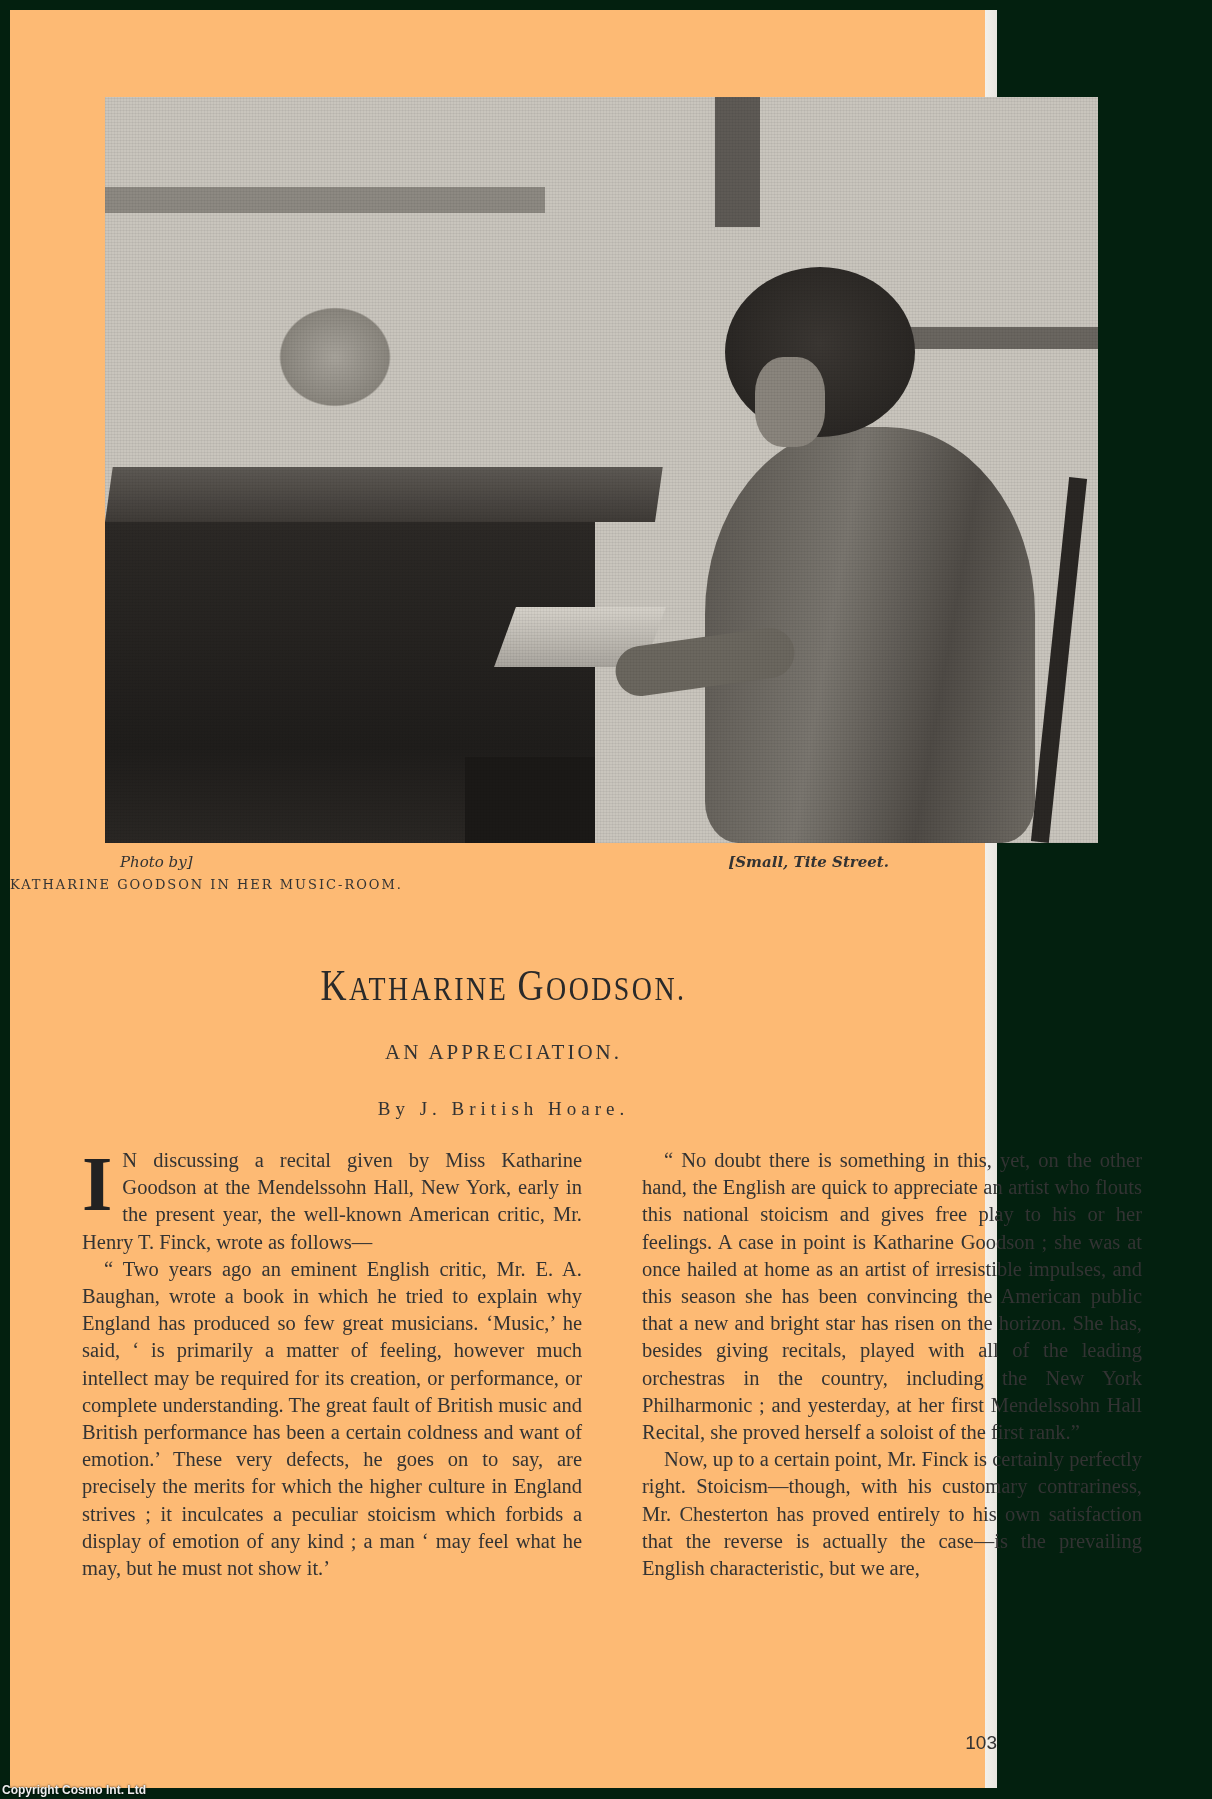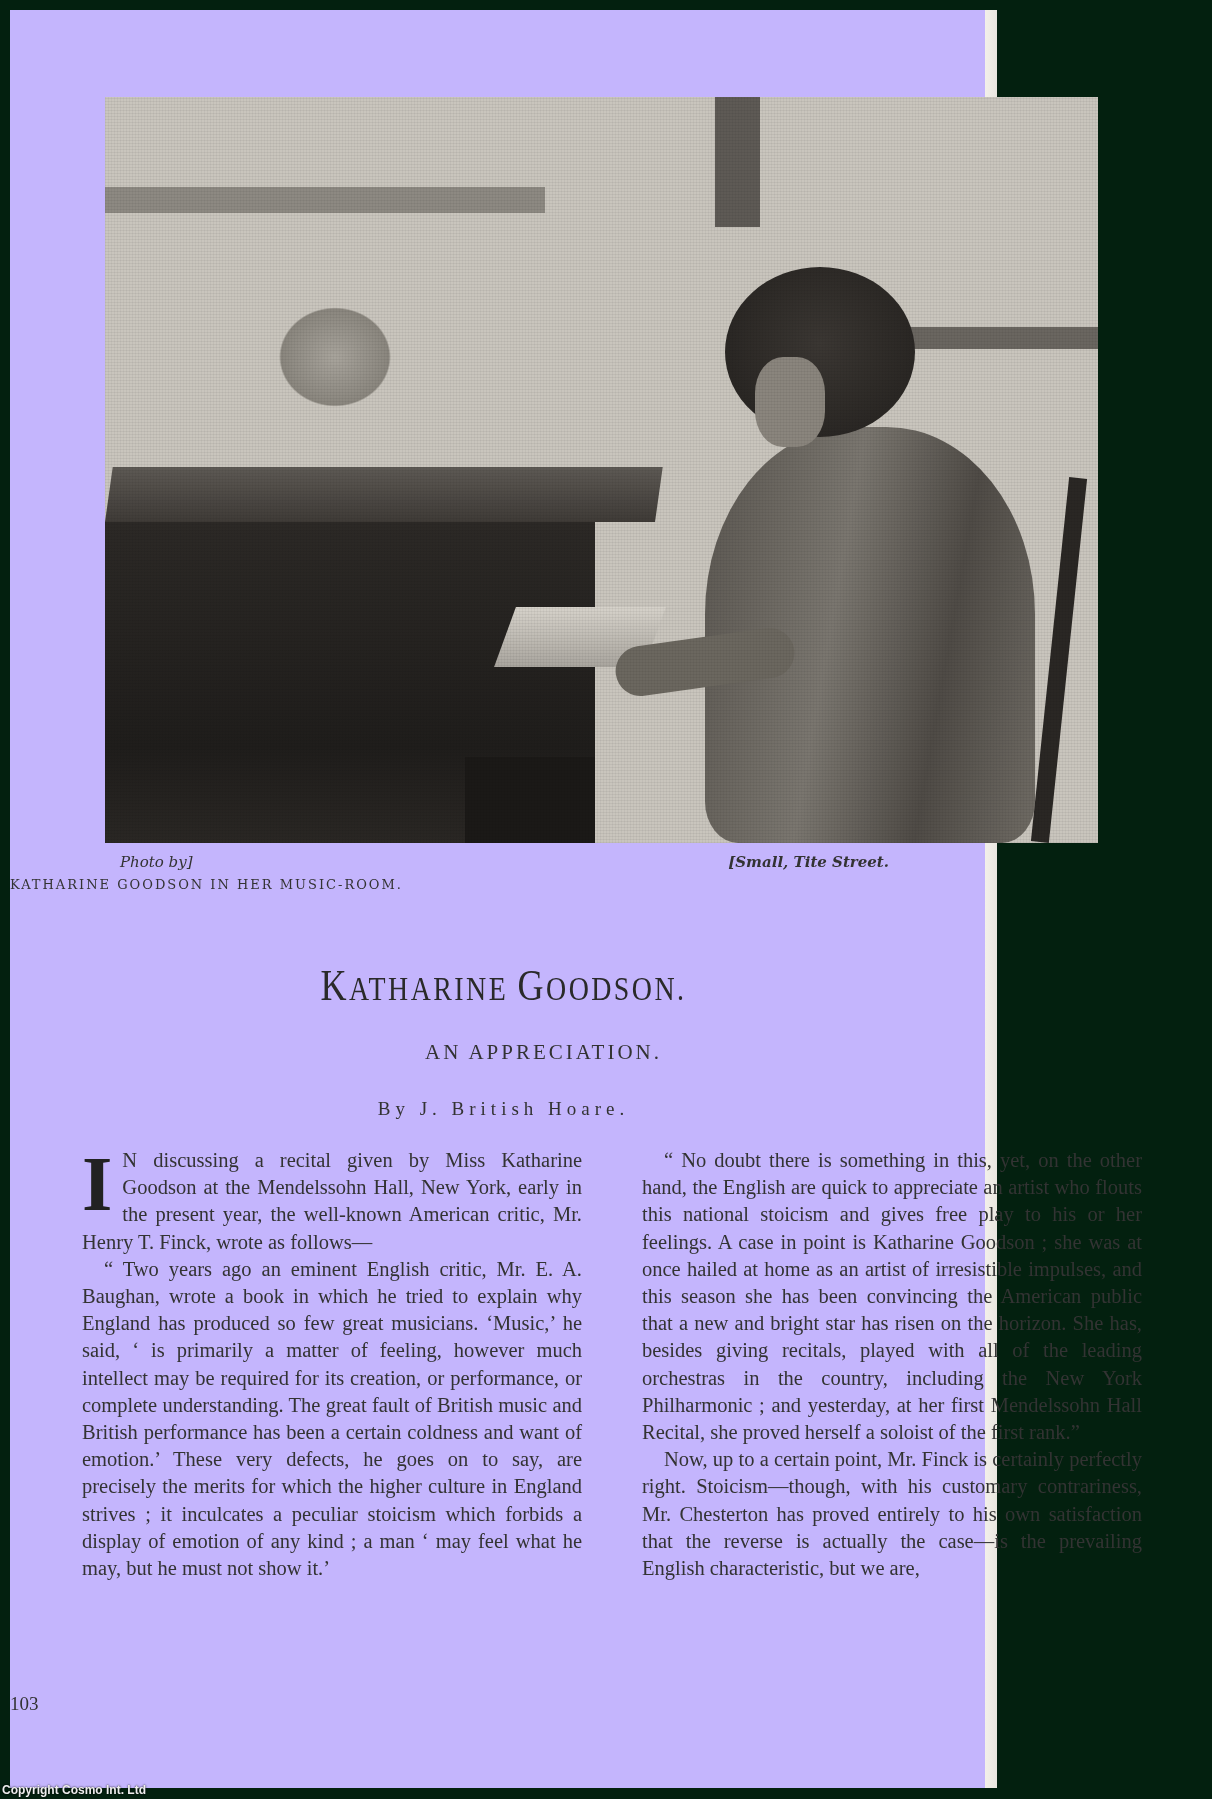--- a/index.html
+++ b/index.html
@@ -1,17 +1,17 @@
 <!DOCTYPE html>
 <html><head>
 <meta charset="utf-8">
 <style>
   html,body{margin:0;padding:0;}
   body{width:1212px;height:1799px;background:#03200f;position:relative;overflow:hidden;font-family:"DejaVu Serif","Liberation Serif",serif;}
-  .page{position:absolute;left:10px;top:10px;width:987px;height:1778px;background:#c4b5fd;}
+  .page{position:absolute;left:10px;top:10px;width:987px;height:1778px;background:#fdba74;}
   .page-edge{position:absolute;right:0;top:0;width:12px;height:100%;background:linear-gradient(90deg,#f3f0ea,#e9e6e0);}
   .photo{position:absolute;left:95px;top:87px;width:993px;height:746px;overflow:hidden;
     background:
       radial-gradient(ellipse 90px 80px at 230px 260px,#a8a49c 0%,#8a867e 60%,transparent 62%),
       linear-gradient(#8d8982,#8d8982) 0 90px/440px 26px no-repeat,
       linear-gradient(#5e5a55,#5e5a55) 610px 0/45px 130px no-repeat,
       linear-gradient(#6a6660,#6a6660) 780px 230px/213px 22px no-repeat,
       #c9c5bd;}
   .piano-top{position:absolute;left:0;top:370px;width:550px;height:55px;background:linear-gradient(180deg,#5d5954,#3f3b37);transform:skewX(-8deg);transform-origin:left bottom;}
   .piano-body{position:absolute;left:0;top:425px;width:490px;height:321px;background:linear-gradient(180deg,#2c2926,#1f1d1b 70%,#2a2724);}
@@ -21,29 +21,29 @@
   .woman-face{position:absolute;left:650px;top:260px;width:70px;height:90px;border-radius:40%;background:#8a857d;}
   .woman-body{position:absolute;left:600px;top:330px;width:330px;height:416px;border-radius:45% 45% 10% 10%;background:linear-gradient(100deg,#5a5650,#7a766f 40%,#4f4b46 70%,#6f6b64);}
   .woman-arm{position:absolute;left:510px;top:540px;width:180px;height:50px;border-radius:25px;background:#6b675f;transform:rotate(-8deg);}
   .chair{position:absolute;left:945px;top:380px;width:18px;height:366px;background:#2a2724;transform:rotate(6deg);}
   .grain{position:absolute;inset:0;background:repeating-linear-gradient(0deg,rgba(0,0,0,.05) 0 1px,transparent 1px 3px),repeating-linear-gradient(90deg,rgba(0,0,0,.04) 0 1px,transparent 1px 3px);}
   .credit-left{position:absolute;left:110px;top:843px;font-size:15px;font-style:italic;color:#333;}
   .credit-right{position:absolute;right:108px;top:843px;font-size:15px;font-style:italic;color:#333;font-weight:bold;}
   .caption{position:absolute;left:0;width:100%;top:867px;text-align:left;font-size:13px;letter-spacing:2px;color:#333;}
   .title{position:absolute;left:0;width:100%;top:950px;text-align:center;font-family:"Liberation Serif",serif;font-size:44px;letter-spacing:3px;color:#2a2a2a;transform:scaleX(.82);}
   .title .sc{font-size:34px;}
-  .subtitle{position:absolute;left:0;width:100%;top:1030px;text-align:center;font-family:"Liberation Serif",serif;font-size:21px;letter-spacing:3px;color:#333;padding-left:40px;}
+  .subtitle{position:absolute;left:0;width:100%;top:1030px;text-align:center;font-family:"Liberation Serif",serif;font-size:21px;letter-spacing:3px;color:#333;}
   .byline{position:absolute;left:0;width:100%;top:1088px;text-align:center;font-family:"Liberation Serif",serif;font-size:19px;letter-spacing:5px;color:#333;}
   .col{position:absolute;top:1137px;width:500px;font-family:"Liberation Serif",serif;font-size:20.5px;line-height:27.2px;color:#333;text-align:justify;}
   .col-left{left:72px;}
   .col-right{left:612px;margin-left:20px;}
   .col p{margin:0;text-indent:22px;}
   .col p.first{text-indent:0;}
   .dropcap{float:left;font-size:78px;line-height:62px;margin:6px 10px 0 0;font-weight:bold;color:#222;}
-  .pagenum{position:absolute;left:0;width:100%;top:1683px;text-align:left;font-family:Liberation Serif, serif;font-size:19px;color:#333;}
+  .pagenum{position:absolute;left:0;width:100%;top:1722px;text-align:right;font-family:Liberation Sans, sans-serif;font-size:19px;color:#333;}
   .copyright{position:absolute;left:2px;bottom:2px;font-family:"Liberation Sans",sans-serif;font-size:12px;font-weight:bold;color:#eee;text-shadow:0 0 2px #000;}
 </style>
 </head>
 <body>
 
 <div class="page">
   <div class="page-edge"></div>
 
   <div class="photo" title="Katharine Goodson seated at a grand piano with a cat on the piano lid">
     <div class="piano-top"></div>

